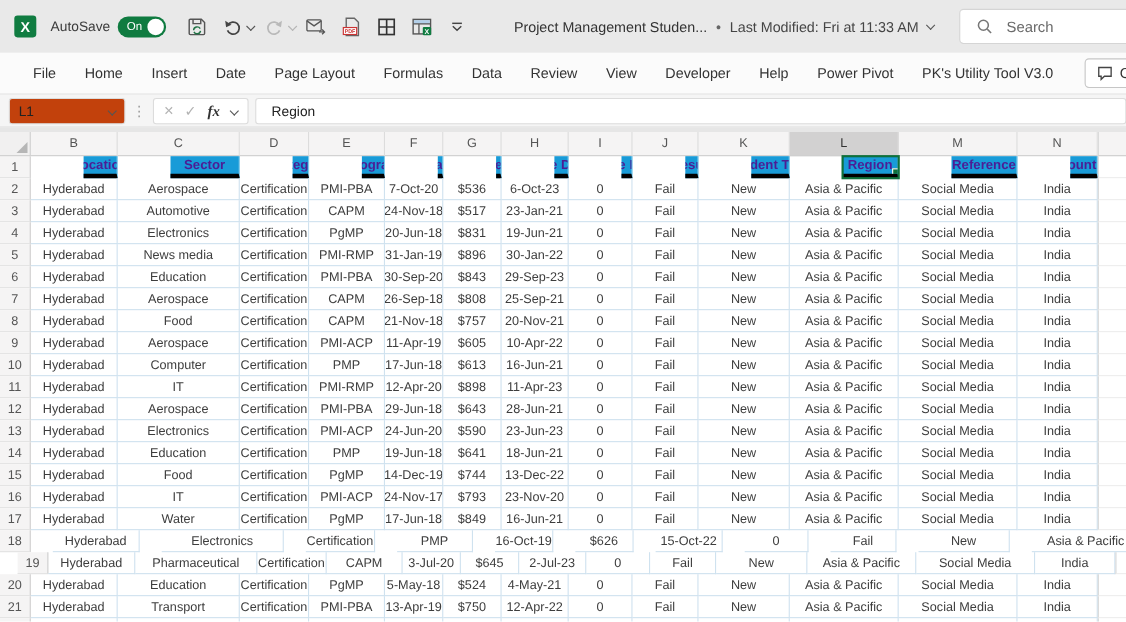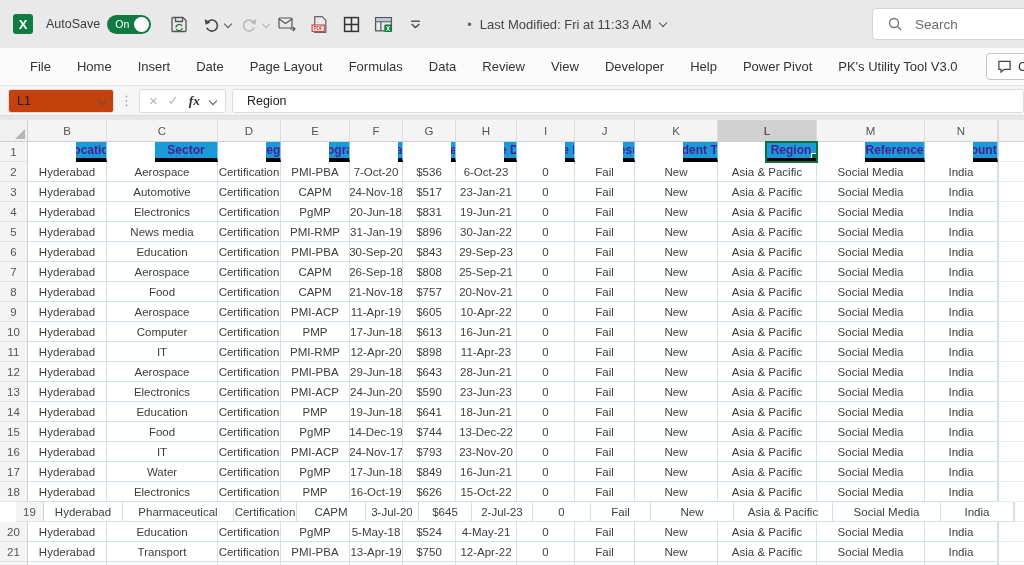--- a/index.html
+++ b/index.html
@@ -129,20 +129,21 @@
         </svg>
     </div>
     <div class="qat-btn">
       <svg width="11" height="9" viewBox="0 0 10 8">
           <path d="M1 1h8" stroke="#444" stroke-width="1.2"></path>
           <path d="M1.5 3.5 L5 6.8 L8.5 3.5" fill="none" stroke="#444" stroke-width="1.2"></path>
         </svg>
     </div>
   </div>
   <div class="doc-title-group">
+    <span>Project Management Studen...</span>
     <span style="color:#666">•</span>
     <span class="doc-modified">Last Modified: Fri at 11:33 AM</span>
     <span class="chev" style="margin-top:-3px"></span>
   </div>
   <div class="search-box">
     <span style="display:flex">
       <svg width="16" height="16" viewBox="0 0 16 16">
           <circle cx="7" cy="7" r="4.5" fill="none" stroke="#777" stroke-width="1.4"></circle>
           <path d="M10.5 10.5 L14 14" stroke="#777" stroke-width="1.4"></path>
         </svg>
@@ -498,21 +499,21 @@
         <div class="cell">$849</div>
         <div class="cell">16-Jun-21</div>
         <div class="cell">0</div>
         <div class="cell">Fail</div>
         <div class="cell">New</div>
         <div class="cell">Asia &amp; Pacific</div>
         <div class="cell">Social Media</div>
         <div class="cell">India</div>
         <div class="filler"></div>
       </div>
-      <div class="grow" style="grid-template-columns: 28px 79px 111px 63px 69px 53px 53px 61px 58px 60px 83px 99px 108px 73px 1fr;">
+      <div class="grow" style="grid-template-columns: 28px 79px 111px 63px 69px 53px 53px 61px 58px 60px 83px 99px 108px 73px 1fr; gap: 20px;">
         <div class="rownum">18</div>
         <div class="cell">Hyderabad</div>
         <div class="cell">Electronics</div>
         <div class="cell">Certification</div>
         <div class="cell">PMP</div>
         <div class="cell">16-Oct-19</div>
         <div class="cell">$626</div>
         <div class="cell">15-Oct-22</div>
         <div class="cell">0</div>
         <div class="cell">Fail</div>

